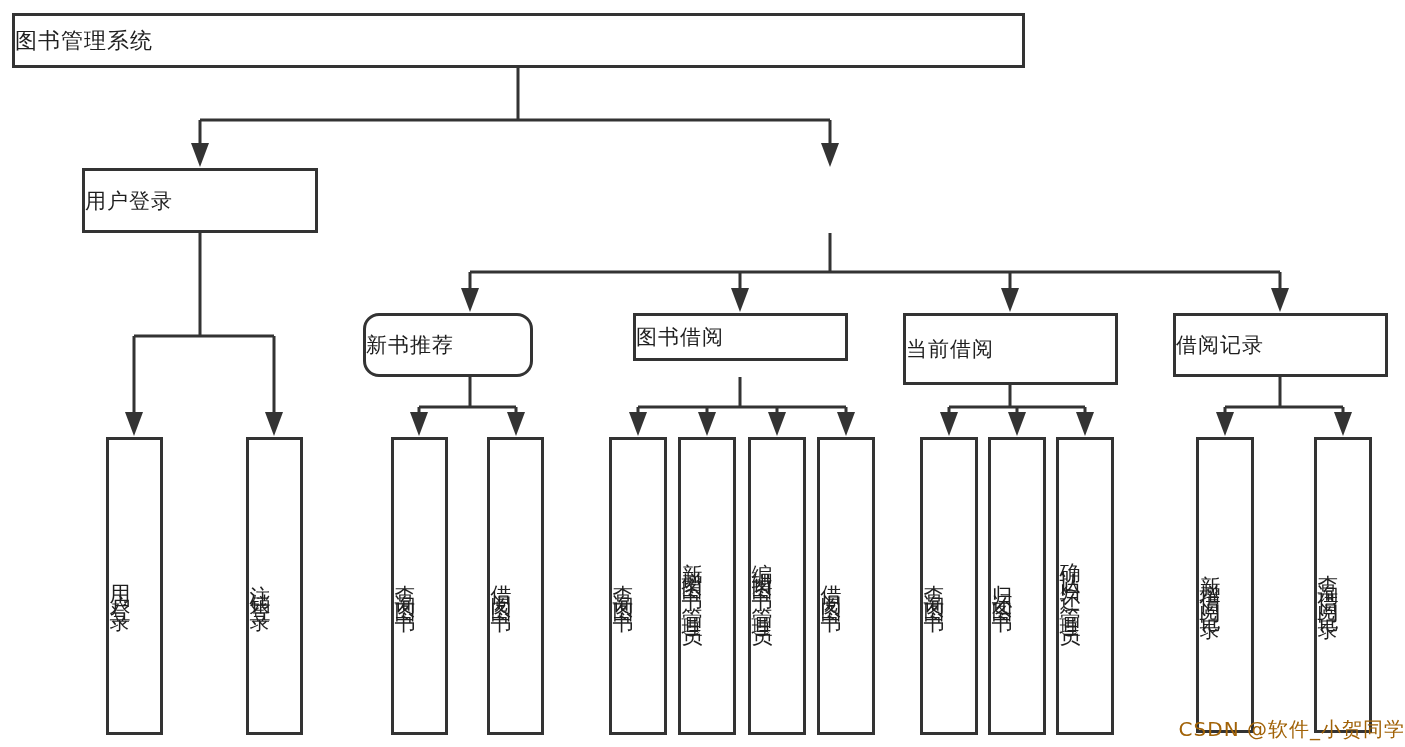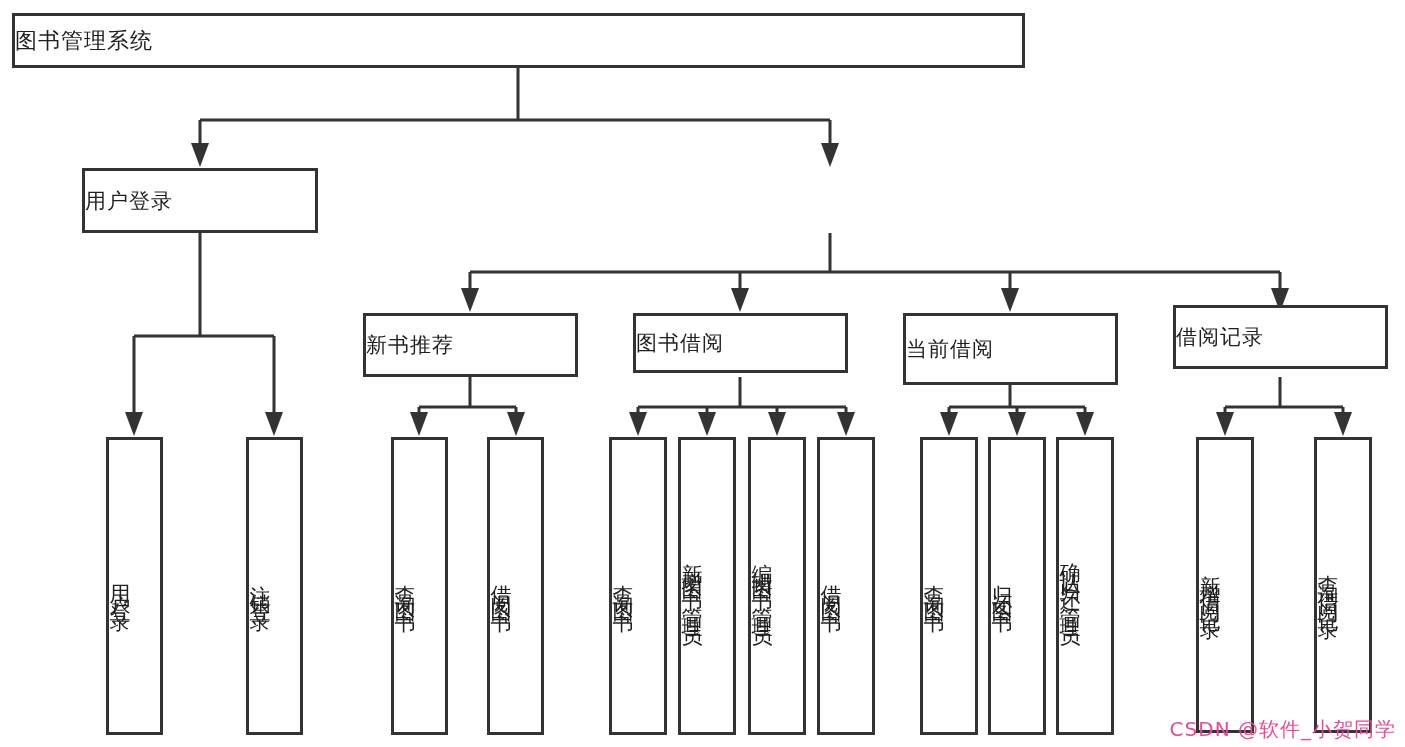--- a/index.html
+++ b/index.html
@@ -41,24 +41,24 @@
   }
   .node.leaf .v {
     writing-mode: vertical-rl;
     text-orientation: mixed;
     font-size: 21px;
     line-height: 1;
     letter-spacing: 9px;
   }
   .watermark {
     position: absolute;
-    right: 9px;
+    right: 0;
     bottom: 4px;
     font-size: 20px;
-    color: #ec4899;
+    color: #a16207;
     letter-spacing: 1px;
     z-index: 3;
     white-space: nowrap;
   }
 </style>
 </head>
 <body>
 
 <div class="canvas">
 
@@ -97,30 +97,30 @@
   </svg>
 
   <div class="node root" style="left:12px; top:13px; width:1013px; height:55px;">
     <span class="h">图书管理系统</span>
   </div>
 
   <div class="node" style="left:82px; top:168px; width:236px; height:65px;">
     <span class="h">用户登录</span>
   </div>
 
-  <div class="node" style="left:363px; top:313px; width:215px; height:64px;">
+  <div class="node" style="left:363px; top:313px; width:170px; height:64px;border-radius:16px;">
     <span class="h">新书推荐</span>
   </div>
-  <div class="node" style="left:633px; top:313px; width:215px; height:60px;">
+  <div class="node" style="left:633px; top:313px; width:215px; height:48px;">
     <span class="h">图书借阅</span>
   </div>
   <div class="node" style="left:903px; top:313px; width:215px; height:72px;">
     <span class="h">当前借阅</span>
   </div>
-  <div class="node" style="left:1173px; top:305px; width:215px; height:64px;">
+  <div class="node" style="left:1173px; top:313px; width:215px; height:64px;">
     <span class="h">借阅记录</span>
   </div>
 
   <div class="node leaf" style="left:106px; top:437px; width:57px; height:298px;">
     <span class="v">用户登录</span>
   </div>
   <div class="node leaf" style="left:246px; top:437px; width:57px; height:298px;">
     <span class="v">注销登录</span>
   </div>
 

